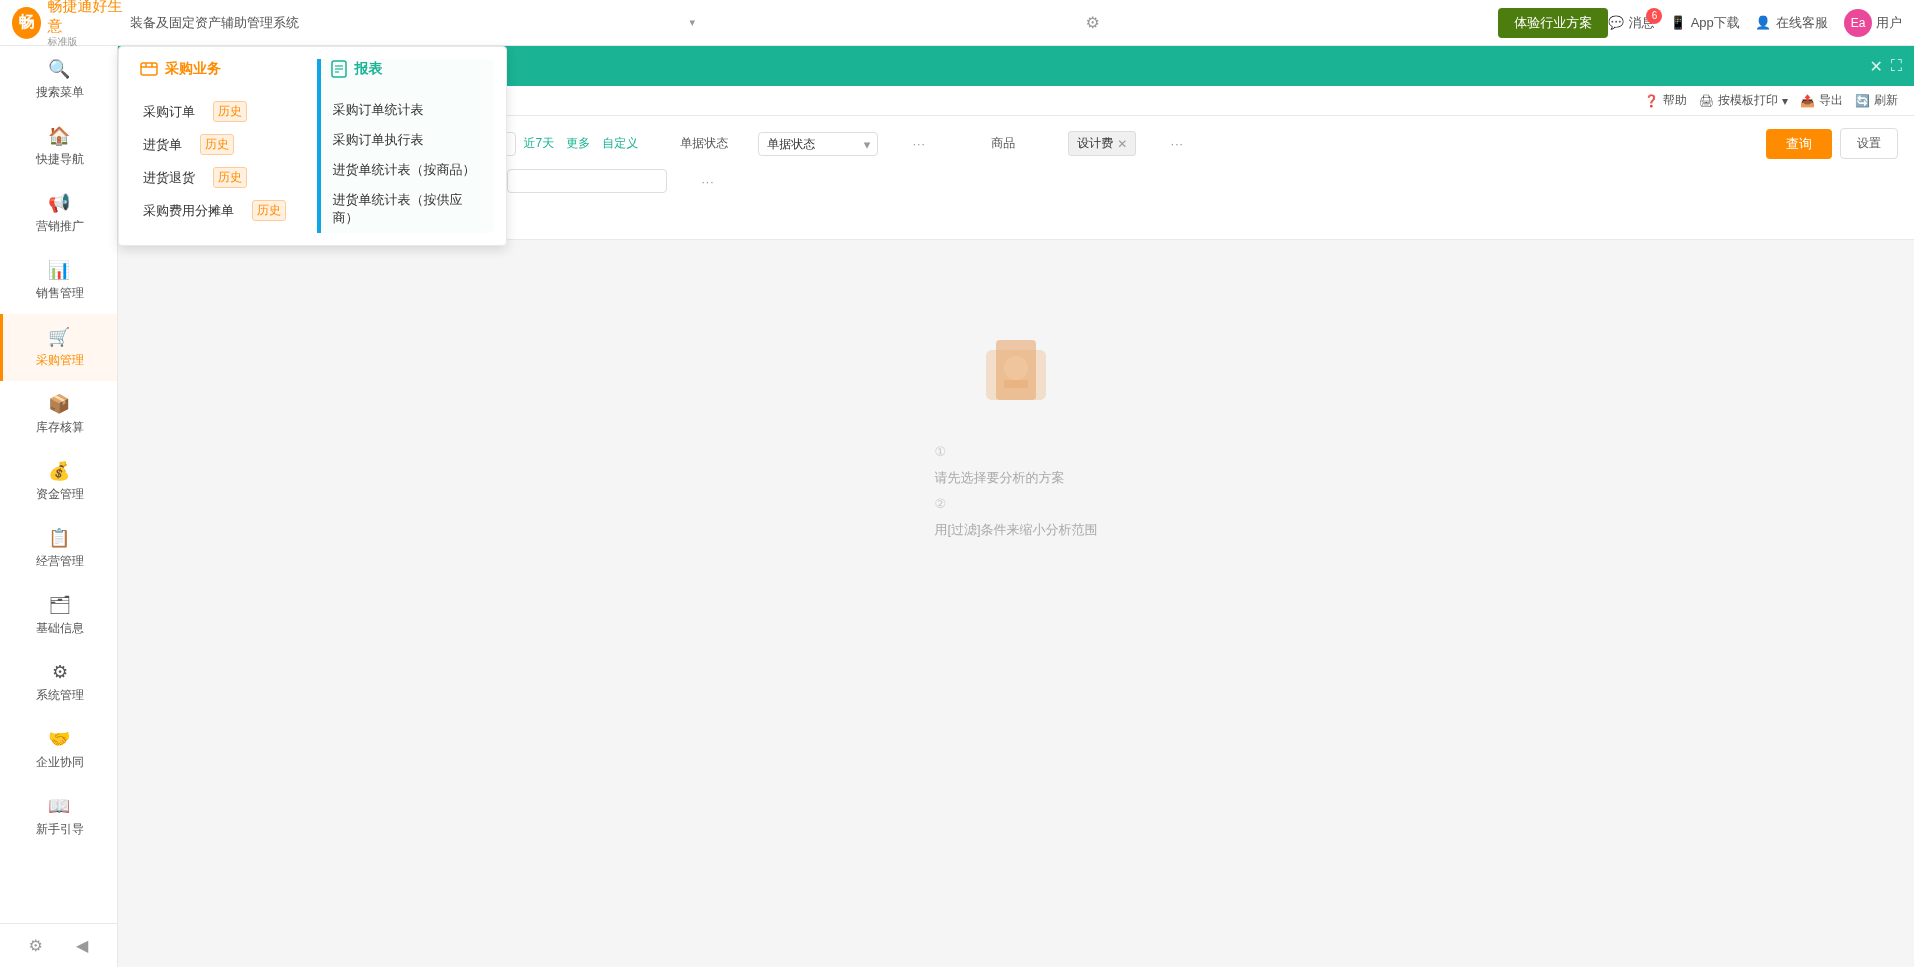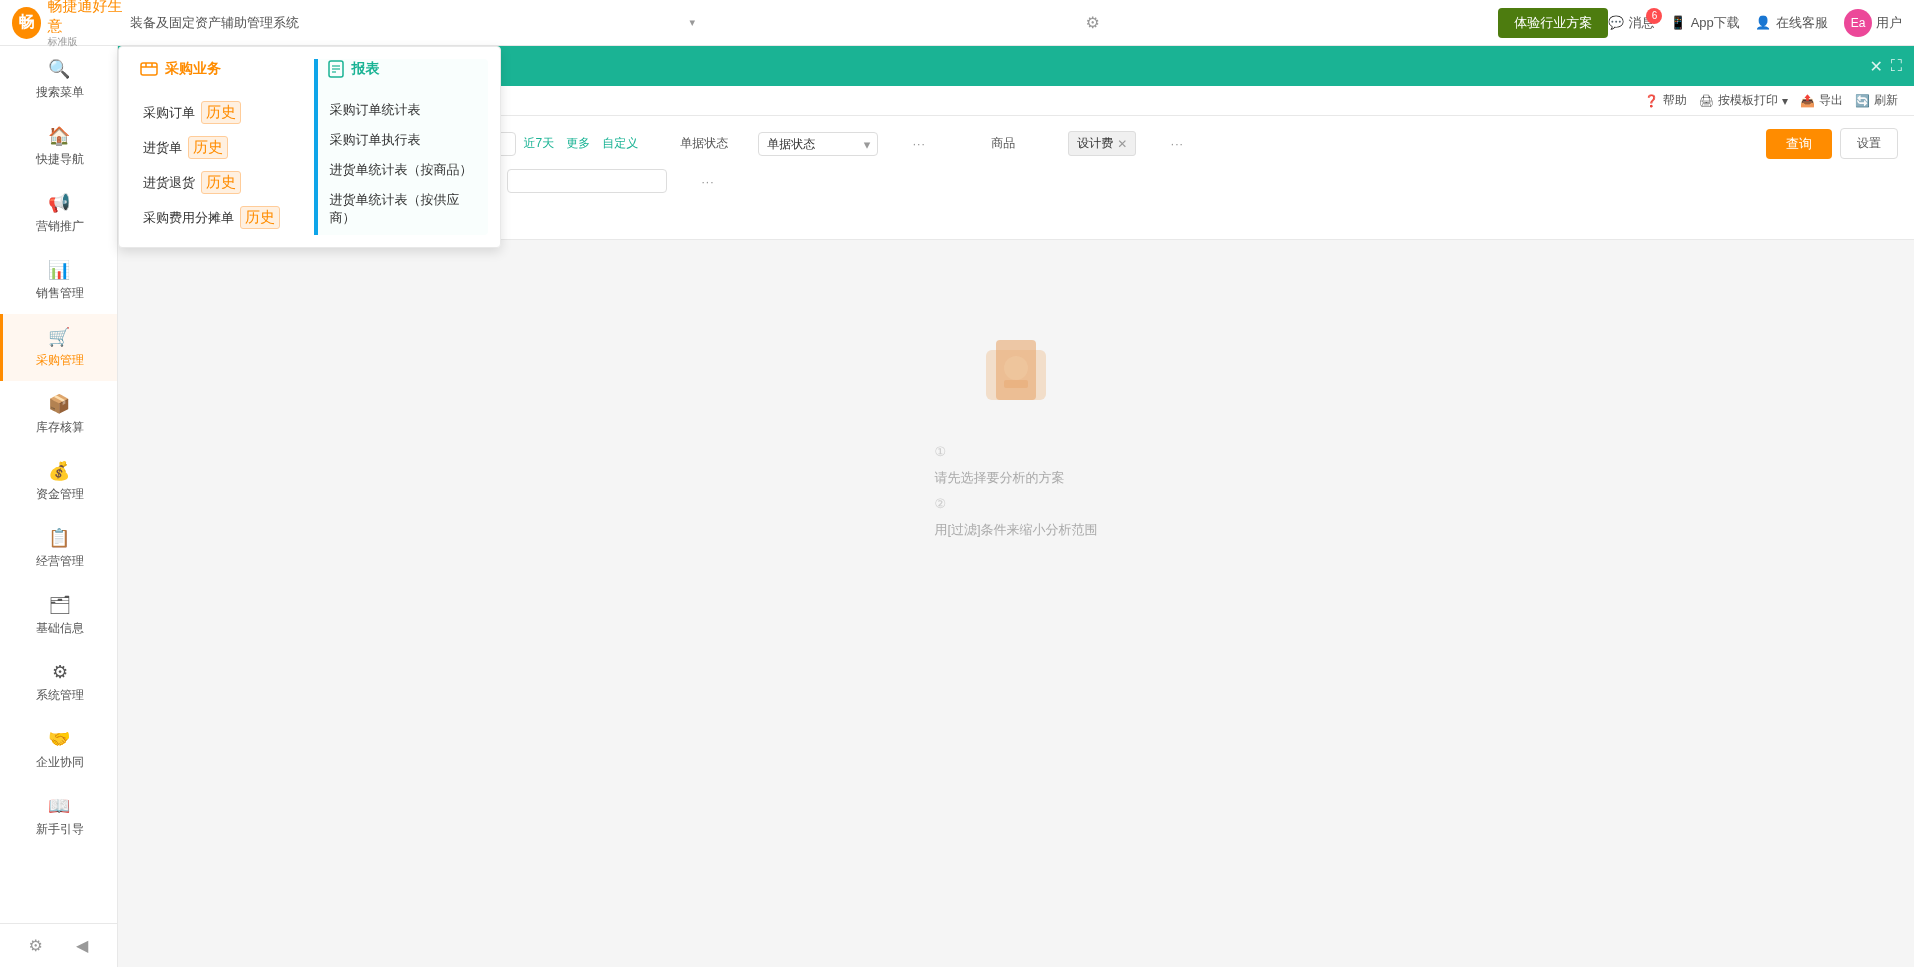--- a/index.html
+++ b/index.html
@@ -373,23 +373,23 @@
       cursor: pointer;
       border-radius: 3px;
       font-size: 13px;
       color: #333;
     }
     .history-badge {
       background: #fff0e0;
       color: #ff8c00;
       border: 1px solid #ffcc99;
       border-radius: 3px;
-      font-size: 15px;
+      font-size: 12px;
       padding: 1px 4px;
-      margin-left: 6px;
+      margin-left: 18px;
     }
     .menu-col.reports-col { background: #f9fefd; border-radius: 0 4px 4px 0; }
   </style>
 </head>
 <body>
 
 <div class="top-bar">
   <div class="logo-area">
     <div class="logo-icon">畅</div>
     <div>

